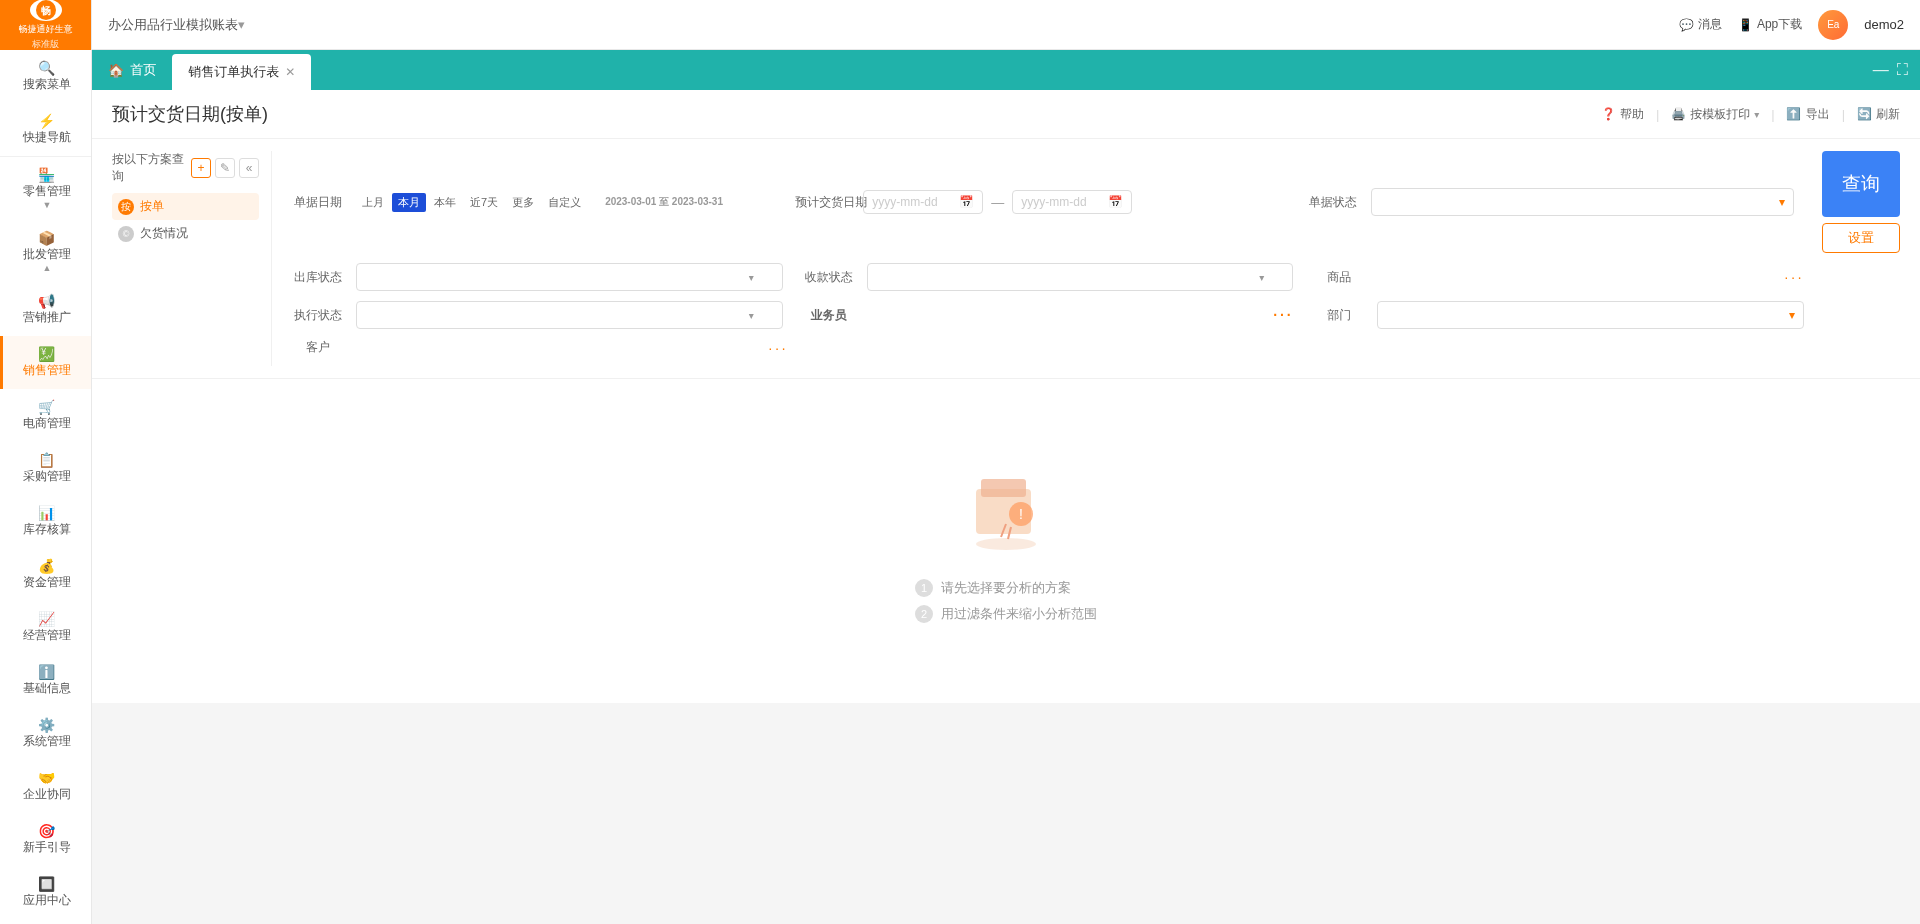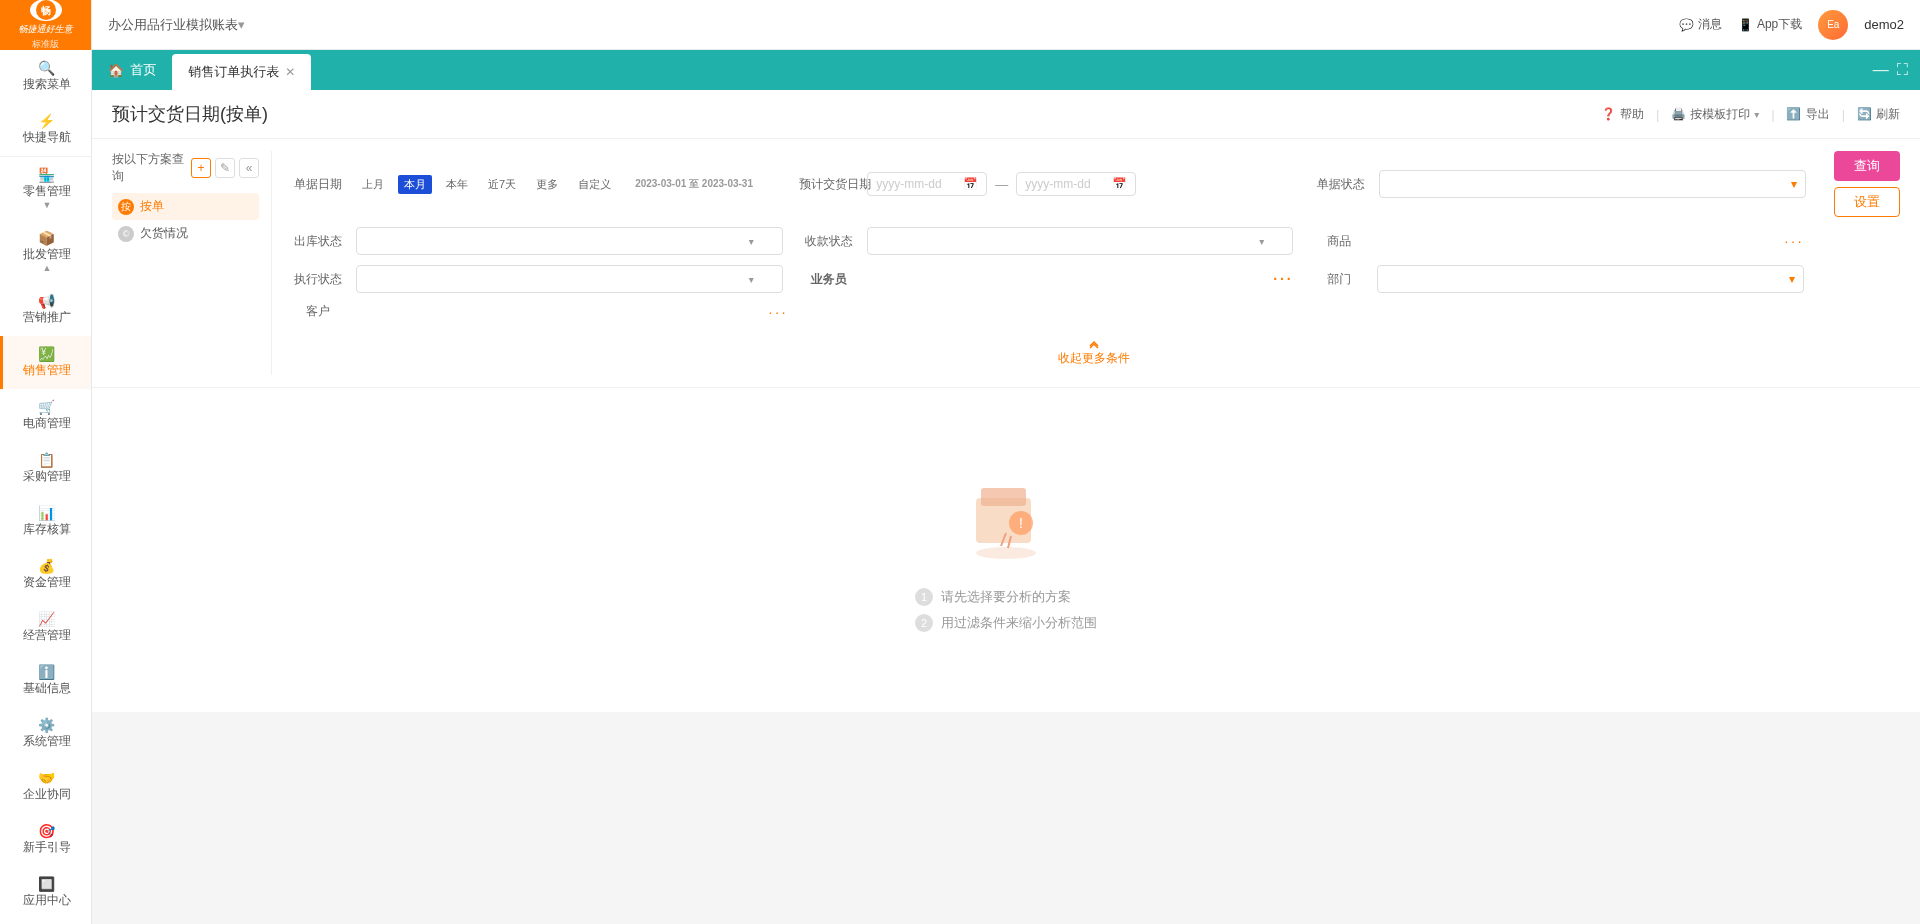--- a/index.html
+++ b/index.html
@@ -58,35 +58,35 @@
     .filter-option.active { background: #fff3e8; color: #ff7a00; }
     .filter-option-icon { width: 16px; height: 16px; border-radius: 50%; display: flex; align-items: center; justify-content: center; font-size: 10px; }
     .filter-option-icon.orange { background: #ff7a00; color: #fff; }
     .filter-option-icon.gray { background: #ccc; color: #fff; }
 
     
     .filter-form { flex: 1; padding-left: 16px; }
     .filter-row { display: flex; align-items: center; gap: 16px; margin-bottom: 10px; }
     .filter-group { display: flex; align-items: center; gap: 8px; min-width: 0; }
     .filter-label { font-size: 12px; color: #666; white-space: nowrap; width: 60px; text-align: center; }
-    .date-tabs { display: flex; gap: 8px; }
+    .date-tabs { display: flex; gap: 2px; }
     .date-tab { padding: 2px 6px; font-size: 11px; color: #666; cursor: pointer; border-radius: 2px; }
     .date-tab.active { background: #1d4ed8; color: #fff; border-radius: 2px; }
     .date-input { border: 1px solid #ddd; border-radius: 4px; padding: 4px 8px; font-size: 12px; color: #999; width: 120px; display: flex; align-items: center; justify-content: space-between; cursor: pointer; }
     .date-separator { color: #999; }
     .filter-select { border: 1px solid #ddd; border-radius: 4px; padding: 4px 28px 4px 8px; font-size: 12px; color: #999; background: #fff; cursor: pointer; flex: 1; display: flex; align-items: center; justify-content: space-between; min-width: 160px; height: 28px; position: relative; }
     .filter-select-arrow { color: #999; font-size: 10px; }
     .filter-dots { color: #ff7a00; cursor: pointer; font-size: 14px; letter-spacing: 2px; }
     .filter-status-select { border: 1px solid #ddd; border-radius: 4px; padding: 4px 8px; font-size: 12px; color: #999; flex: 1; display: flex; align-items: center; justify-content: space-between; cursor: pointer; min-width: 200px; height: 28px; }
     .filter-status-select .arrow { color: #ff7a00; }
     .collapse-btn { text-align: center; padding: 8px 0; cursor: pointer; }
     .collapse-btn span { font-size: 12px; color: #ff7a00; display: flex; align-items: center; justify-content: center; gap: 4px; }
 
     
-    .query-btn { background: #ec4899; color: #fff; border: none; border-radius: 4px; padding: 6px 20px; font-size: 13px; cursor: pointer; white-space: nowrap; }
+    .query-btn { background: #3b82f6; color: #fff; border: none; border-radius: 4px; padding: 20px 20px; font-size: 19px; cursor: pointer; white-space: nowrap; }
     .settings-btn { background: #fff; color: #ff7a00; border: 1px solid #ff7a00; border-radius: 4px; padding: 5px 16px; font-size: 13px; cursor: pointer; white-space: nowrap; }
     .action-btns { display: flex; flex-direction: column; gap: 6px; margin-left: 12px; }
 
     
     .empty-state { display: flex; flex-direction: column; align-items: center; justify-content: center; padding: 80px 0; background: #fff; }
     .empty-icon { width: 100px; height: 100px; margin-bottom: 20px; }
     .empty-tips { display: flex; flex-direction: column; gap: 8px; }
     .empty-tip { display: flex; align-items: center; gap: 8px; font-size: 13px; color: #999; }
     .tip-num { width: 18px; height: 18px; border-radius: 50%; background: #ddd; color: #fff; font-size: 11px; display: flex; align-items: center; justify-content: center; }
   </style>
@@ -94,21 +94,21 @@
 <body>
 
 <div class="sidebar">
   <div class="sidebar-logo">
     <div class="logo-icon">
       <svg width="22" height="22" viewBox="0 0 22 22">
           <circle cx="11" cy="11" r="10" fill="#ff7a00"></circle>
           <text x="11" y="15" text-anchor="middle" fill="white" font-size="10" font-weight="bold">畅</text>
         </svg>
     </div>
-    <div class="logo-text" style="font-size:9px;color:#fff;margin-top:2px;font-style:italic;">畅捷通好生意</div>
+    <div class="logo-text" style="font-size:9px;color:#fff;margin-top:2px;">畅捷通好生意</div>
     <div class="logo-text" style="font-size:9px;color:rgba(255,255,255,0.8);">标准版</div>
   </div>
 
   <div style="overflow-y:auto;flex:1;">
     <div class="sidebar-nav-item">
       <span style="font-size:14px;">🔍</span>
       <span>搜索菜单</span>
     </div>
     <div class="sidebar-nav-item">
       <span style="font-size:14px;">⚡</span>
@@ -369,29 +369,20 @@
               <div class="filter-group" style="flex:2;">
                 <span class="filter-label">客户</span>
                 <div style="flex:1;display:flex;align-items:center;justify-content:flex-end;">
                   <span class="filter-dots">···</span>
                 </div>
               </div>
               <div style="flex:4;"></div>
               <div style="width:80px;"></div>
             </div>
 
-            <div class="collapse-btn">
-              <span>
-                <svg width="12" height="12" viewBox="0 0 12 12">
-                    <polyline points="2,8 6,4 10,8" stroke="#ff7a00" stroke-width="1.5" fill="none"></polyline>
-                    <polyline points="2,10 6,6 10,10" stroke="#ff7a00" stroke-width="1.5" fill="none"></polyline>
-                  </svg>
-              </span>
-              <span style="color:#ff7a00;font-size:12px;">收起更多条件</span>
-            </div>
           </div>
         </div>
       </div>
 
       <div class="empty-state">
         <div class="empty-icon">
           <svg width="100" height="100" viewBox="0 0 100 100">
             <ellipse cx="50" cy="85" rx="30" ry="6" fill="#f5d5c0" opacity="0.5"></ellipse>
             <rect x="20" y="30" width="55" height="45" rx="4" fill="#f5c5a0" opacity="0.6"></rect>
             <rect x="25" y="20" width="45" height="18" rx="3" fill="#f0b090" opacity="0.7"></rect>

